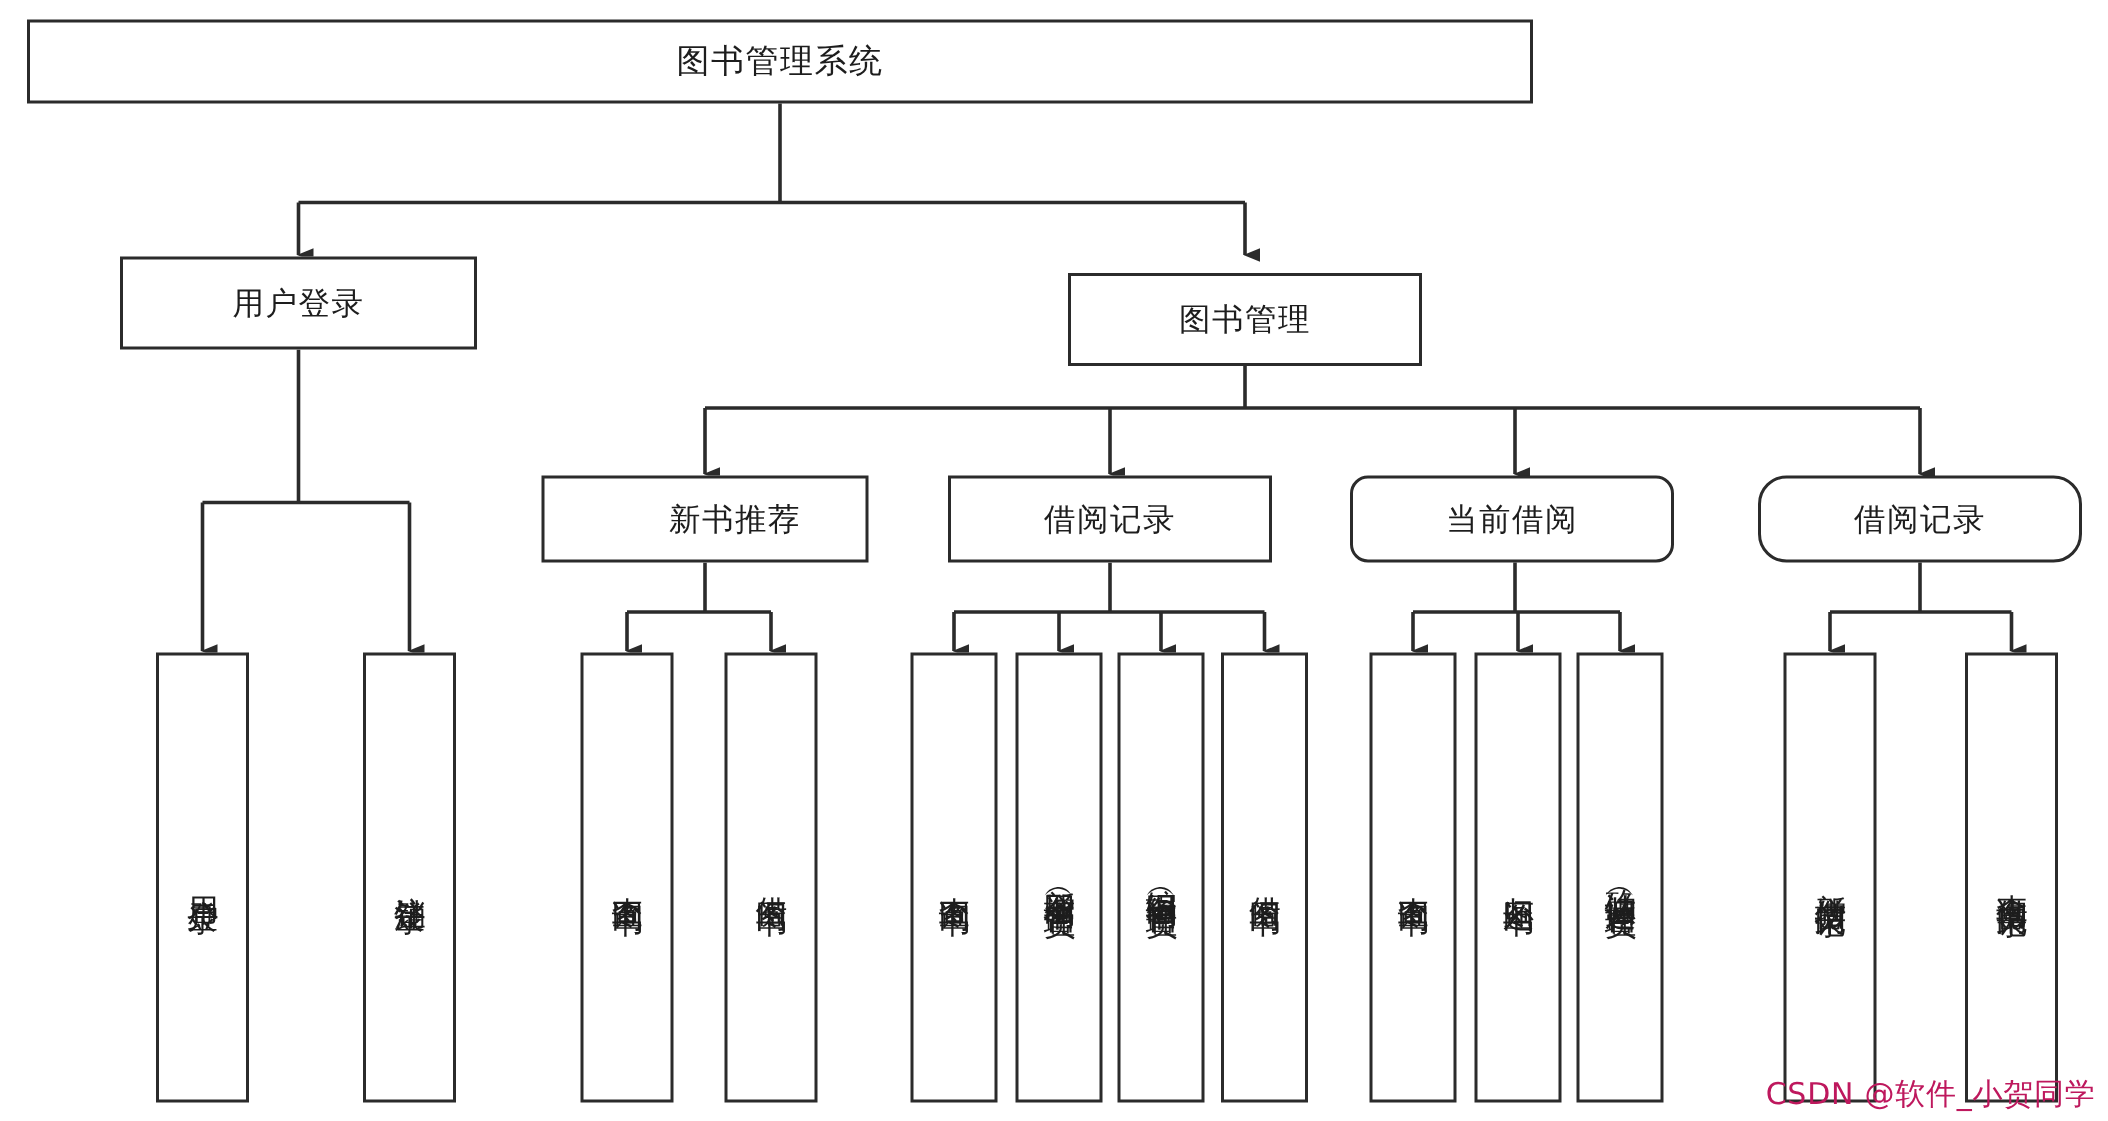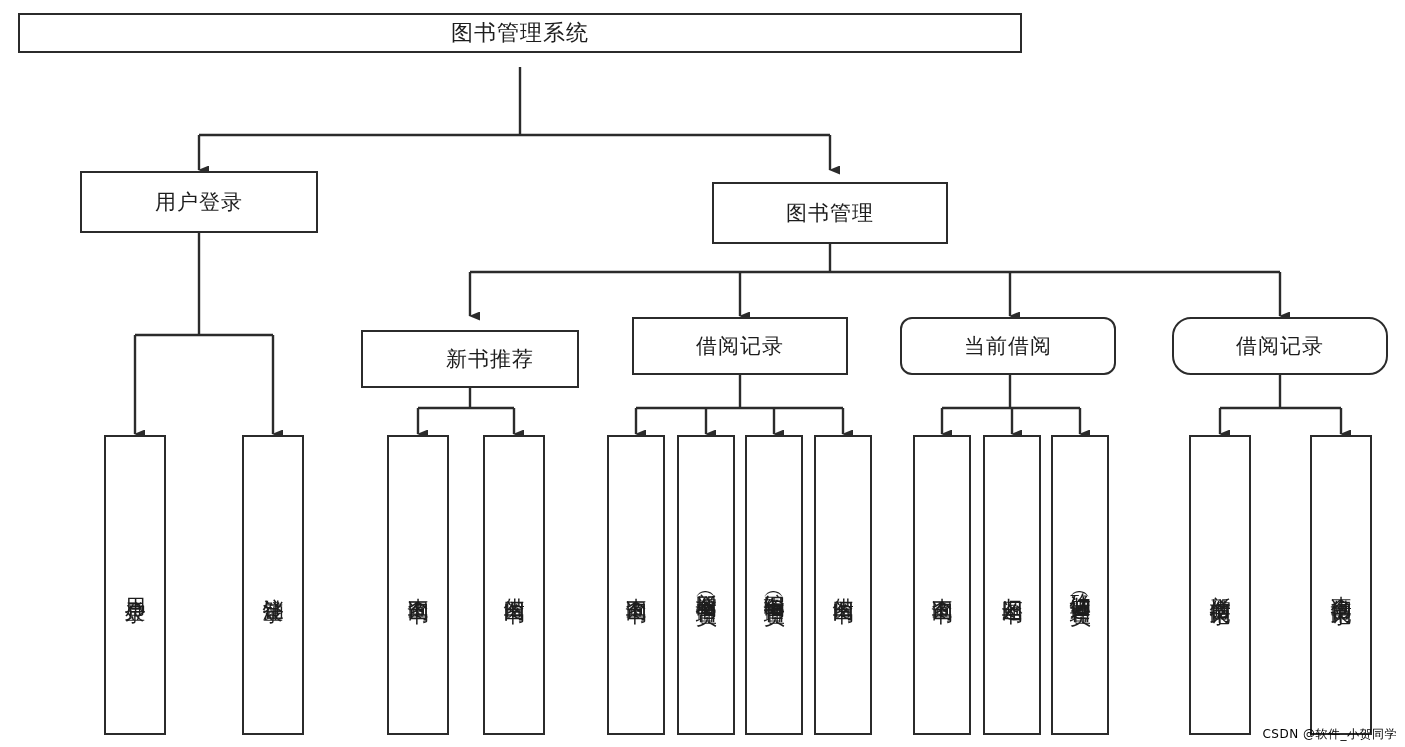--- a/index.html
+++ b/index.html
@@ -52,22 +52,22 @@
   }
   .node.vert .vtext {
     writing-mode: vertical-rl;
     text-orientation: upright;
     display: block;
   }
   .watermark {
     position: absolute;
     right: 8px;
     bottom: 4px;
-    font-size: 12px;
-    color: #000000;
+    font-size: 20px;
+    color: #be185d;
     letter-spacing: 0.5px;
     white-space: nowrap;
   }
 </style>
 </head>
 <body>
 
 <div id="canvas">
 
   <svg id="edges" viewBox="0 0 1405 747" xmlns="http://www.w3.org/2000/svg">
@@ -107,30 +107,30 @@
         <path d="M1012,408 L1012,434" marker-end="url(#arrowhead)"></path>
         <path d="M1080,408 L1080,434" marker-end="url(#arrowhead)"></path>
         <path d="M1280,375 L1280,408"></path>
         <path d="M1220,408 L1341,408"></path>
         <path d="M1220,408 L1220,434" marker-end="url(#arrowhead)"></path>
         <path d="M1341,408 L1341,434" marker-end="url(#arrowhead)"></path>
       </g>
   </svg>
 
   <div id="node-layer">
-      <div class="node horiz root" style="left: 18px; top: 13px; width: 1004px; height: 40px;">
+      <div class="node horiz root" style="left: 18px; top: 13px; width: 1004px; height: 56px;">
         <span class="htext">图书管理系统</span>
       </div>
       <div class="node horiz" style="left: 80px; top: 171px; width: 238px; height: 62px;">
         <span class="htext">用户登录</span>
       </div>
       <div class="node horiz" style="left: 712px; top: 182px; width: 236px; height: 62px; font-family: Liberation Mono, monospace;">
         <span class="htext">图书管理</span>
       </div>
-      <div class="node horiz" style="left: 361px; top: 330px; width: 218px; height: 58px; padding-left: 40px;">
+      <div class="node horiz" style="left: 361px; top: 317px; width: 218px; height: 58px; padding-left: 40px;">
         <span class="htext">新书推荐</span>
       </div>
       <div class="node horiz" style="left: 632px; top: 317px; width: 216px; height: 58px;">
         <span class="htext">借阅记录</span>
       </div>
       <div class="node horiz" style="left: 900px; top: 317px; width: 216px; height: 58px; border-radius: 12px;">
         <span class="htext">当前借阅</span>
       </div>
       <div class="node horiz" style="left: 1172px; top: 317px; width: 216px; height: 58px; border-radius: 19px;">
         <span class="htext">借阅记录</span>

